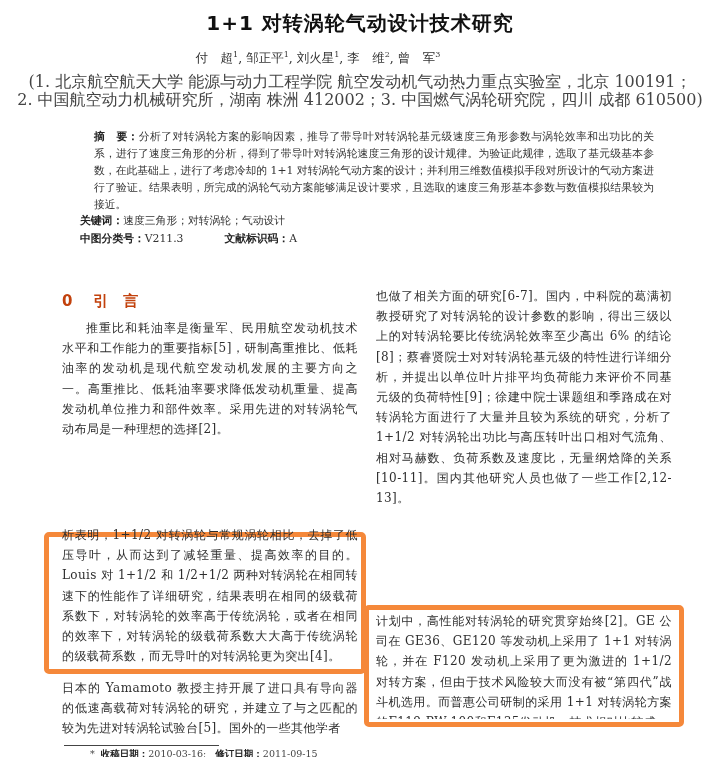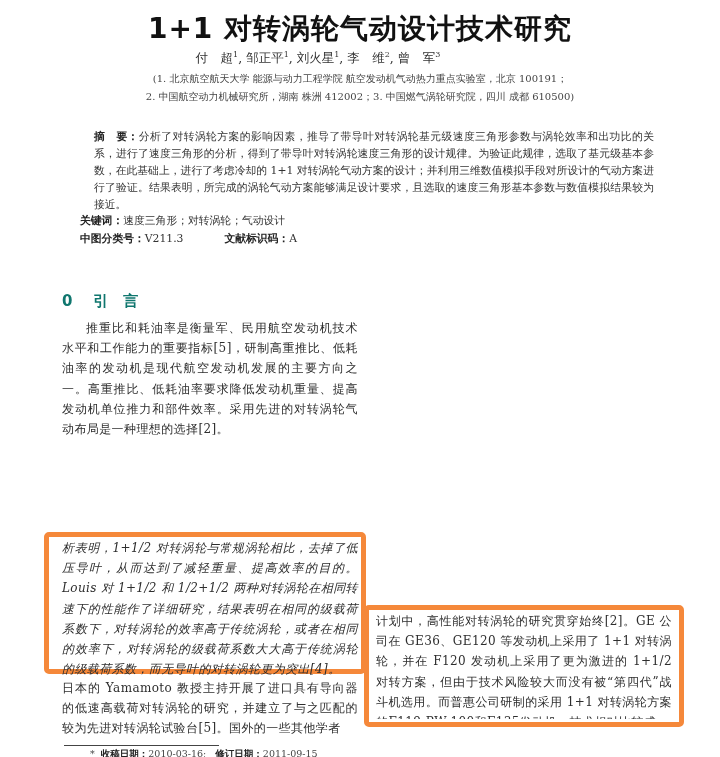--- a/index.html
+++ b/index.html
@@ -1,27 +1,27 @@
 <!DOCTYPE html>
 <html><head>
 <meta charset="utf-8">
 <style>
   html, body { margin:0; padding:0; }
   body { width:720px; height:757px; background:#ffffff; position:relative; overflow:hidden;
          font-family:"DejaVu Serif", "Liberation Serif", serif; color:#2a2a2a; }
   .abs { position:absolute; }
-  .title { left:0; width:720px; top:10px; text-align:center; font-size:28px; font-weight:bold;
+  .title { left:0; width:720px; top:10px; text-align:center; font-size:20px; font-weight:bold;
            font-family:"DejaVu Sans", sans-serif; color:#111; letter-spacing:1px; }
   .authors { left:0; width:636px; top:50px; text-align:center; font-size:12.5px; color:#333; }
   .authors sup { font-size:8px; }
-  .affil { left:0; width:720px; text-align:center; font-size:10px; color:#444; }
+  .affil { left:0; width:720px; text-align:center; font-size:16px; color:#444; }
   .abstract { left:94px; width:560px; top:128px; font-size:10.8px; line-height:17px; color:#333; text-align:justify; }
   .bold { font-weight:bold; font-family:Liberation Serif, serif; color:#222; }
   .meta { left:80px; font-size:10.8px; color:#333; }
-  .sect { left:62px; top:292px; font-size:15px; font-weight:bold; font-family:"DejaVu Sans", sans-serif; color:#0f766e; }
+  .sect { left:62px; top:292px; font-size:15px; font-weight:bold; font-family:"DejaVu Sans", sans-serif; color:#c2410c; }
   .col { font-size:12px; line-height:20.2px; color:#2e2e2e; text-align:justify; letter-spacing:0.4px; }
   .col p { margin:0; }
   .col .indent { text-indent:2em; }
   .leftcol { left:62px; width:296px; top:318px; }
   .rightcol { left:376px; width:296px; top:286px; }
   .hl { border:5px solid #f5883a; border-radius:5px; box-sizing:border-box; }
   .footrule { left:64px; top:745px; width:155px; height:1px; background:#444; }
   .footnote { left:90px; top:748px; font-size:9.5px; color:#444; }
 </style>
 </head>
@@ -52,24 +52,25 @@
 </div>
 
 <div class="abs sect">
   <span>0</span>&nbsp;&nbsp;&nbsp;&nbsp;<span>引　言</span>
 </div>
 
 <div class="abs col leftcol">
   <p class="indent">推重比和耗油率是衡量军、民用航空发动机技术水平和工作能力的重要指标[5]，研制高重推比、低耗油率的发动机是现代航空发动机发展的主要方向之一。高重推比、低耗油率要求降低发动机重量、提高发动机单位推力和部件效率。采用先进的对转涡轮气动布局是一种理想的选择[2]。</p>
 </div>
 <div class="abs hl" style="left:44px; top:532px; width:322px; height:142px;"></div>
-<div class="abs col" style="left:62px; top:538px; width:296px;font-style:italic;">析表明，1+1/2 对转涡轮与常规涡轮相比，去掉了低压导叶，从而达到了减轻重量、提高效率的目的。Louis 对 1+1/2 和 1/2+1/2 两种对转涡轮在相同转速下的性能作了详细研究，结果表明在相同的级载荷系数下，对转涡轮的效率高于传统涡轮，或者在相同的效率下，对转涡轮的级载荷系数大大高于传统涡轮的级载荷系数，而无导叶的对转涡轮更为突出[4]。</div>
+<div class="abs col" style="left:62px; top:525px; width:296px;">析表明，1+1/2 对转涡轮与常规涡轮相比，去掉了低压导叶，从而达到了减轻重量、提高效率的目的。Louis 对 1+1/2 和 1/2+1/2 两种对转涡轮在相同转速下的性能作了详细研究，结果表明在相同的级载荷系数下，对转涡轮的效率高于传统涡轮，或者在相同的效率下，对转涡轮的级载荷系数大大高于传统涡轮的级载荷系数，而无导叶的对转涡轮更为突出[4]。</div>
 <div class="abs col" style="left:62px; top:678px; width:296px;">日本的 Yamamoto 教授主持开展了进口具有导向器的低速高载荷对转涡轮的研究，并建立了与之匹配的较为先进对转涡轮试验台[5]。国外的一些其他学者</div>
 
 <div class="abs col rightcol">
+  <p>也做了相关方面的研究[6-7]。国内，中科院的葛满初教授研究了对转涡轮的设计参数的影响，得出三级以上的对转涡轮要比传统涡轮效率至少高出 6% 的结论[8]；蔡睿贤院士对对转涡轮基元级的特性进行详细分析，并提出以单位叶片排平均负荷能力来评价不同基元级的负荷特性[9]；徐建中院士课题组和季路成在对转涡轮方面进行了大量并且较为系统的研究，分析了 1+1/2 对转涡轮出功比与高压转叶出口相对气流角、相对马赫数、负荷系数及速度比，无量纲焓降的关系[10-11]。国内其他研究人员也做了一些工作[2,12-13]。</p>
 </div>
 <div class="abs hl" style="left:364px; top:605px; width:320px; height:122px;"></div>
 <div class="abs col" style="left:376px; top:611px; width:296px; height:108px; overflow:hidden;">计划中，高性能对转涡轮的研究贯穿始终[2]。GE 公司在 GE36、GE120 等发动机上采用了 1+1 对转涡轮，并在 F120 发动机上采用了更为激进的 1+1/2 对转方案，但由于技术风险较大而没有被“第四代”战斗机选用。而普惠公司研制的采用 1+1 对转涡轮方案的F119-PW-100和F135发动机，技术相对比较成</div>
 
 <div class="abs footrule"></div>
 <div class="abs footnote">
   <span>*&nbsp;&nbsp;</span><span class="bold">收稿日期：</span><span>2010-03-16</span>;&nbsp;&nbsp;
   <span class="bold">修订日期：</span><span>2011-09-15</span>
 </div>
 

